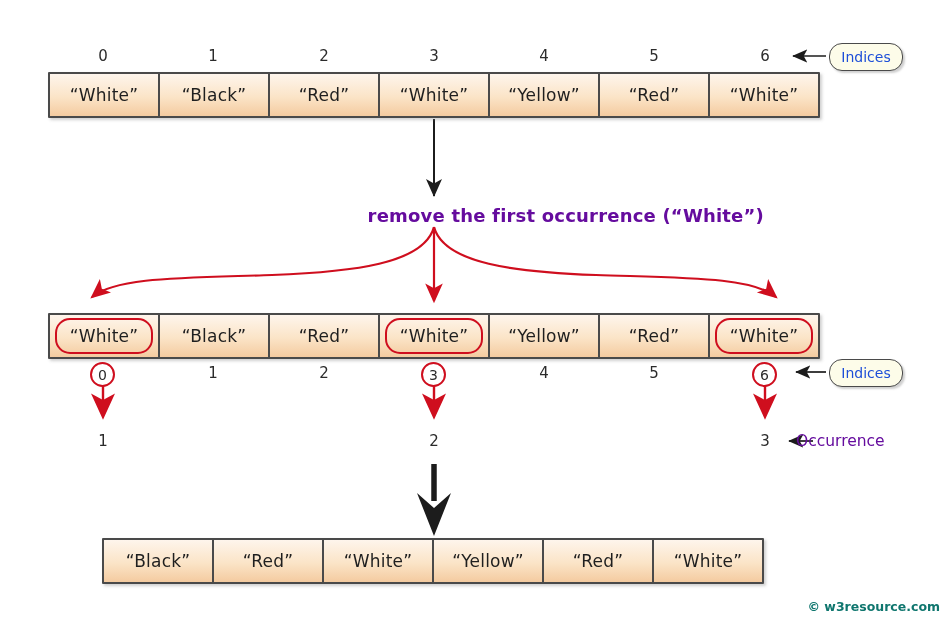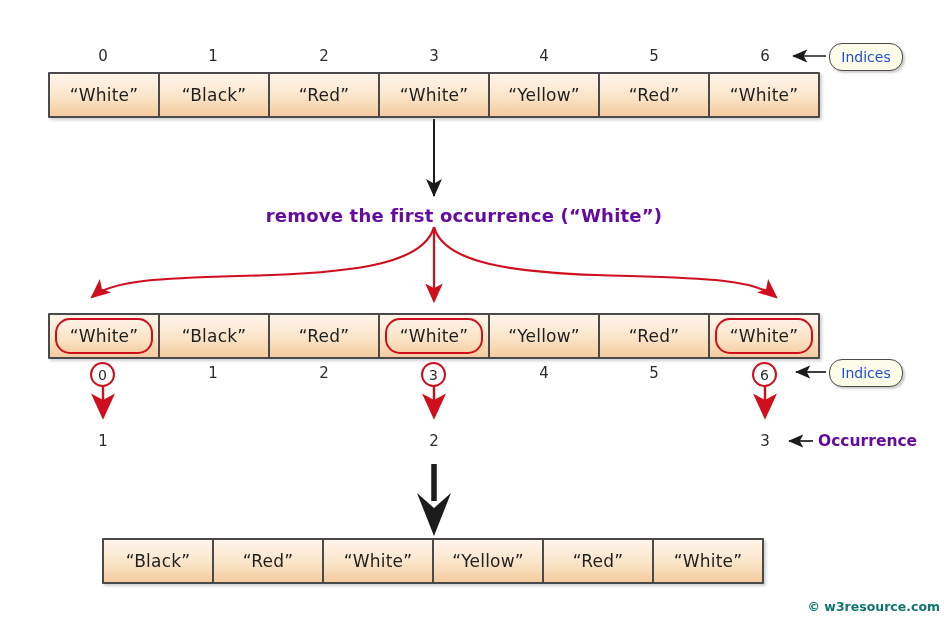--- a/index.html
+++ b/index.html
@@ -41,25 +41,25 @@
   
   .label-box {
     position:absolute; width:72px; height:26px;
     background:#fdfce9; border:1.6px solid #4a4a4a; border-radius:13px;
     display:flex; align-items:center; justify-content:center;
     font-size:14px; color:#1d4ed8;
     box-shadow:2px 2px 2px rgba(120,120,120,.35);
   }
 
   .caption {
-    position:absolute; left:164px; top:205px; width:600px; text-align:center;
+    position:absolute; left:164px; top:205px; width:600px; text-align:right;
     color:#650c9e; font-size:18px; font-weight:600; letter-spacing:.2px;
   }
   .occ-num { position:absolute; width:36px; text-align:center; font-size:15px; color:#2b2b2b; }
-  .occ-label { position:absolute; left:818px; top:432px; color:#650c9e; font-size:15.5px; font-weight:700; }
+  .occ-label { position:absolute; left:796px; top:432px; color:#650c9e; font-size:15.5px; font-weight:400; }
   .watermark { position:absolute; right:4px; top:599px; font-size:12.5px; font-weight:bold; color:#0f766e; }
 </style>
 </head>
 <body>
 
 <div class="stage">
 
   <svg class="arrows" viewBox="0 0 944 624">
     <defs>
       <marker id="mBlack" markerWidth="10" markerHeight="10" refX="8.5" refY="4" orient="auto">

